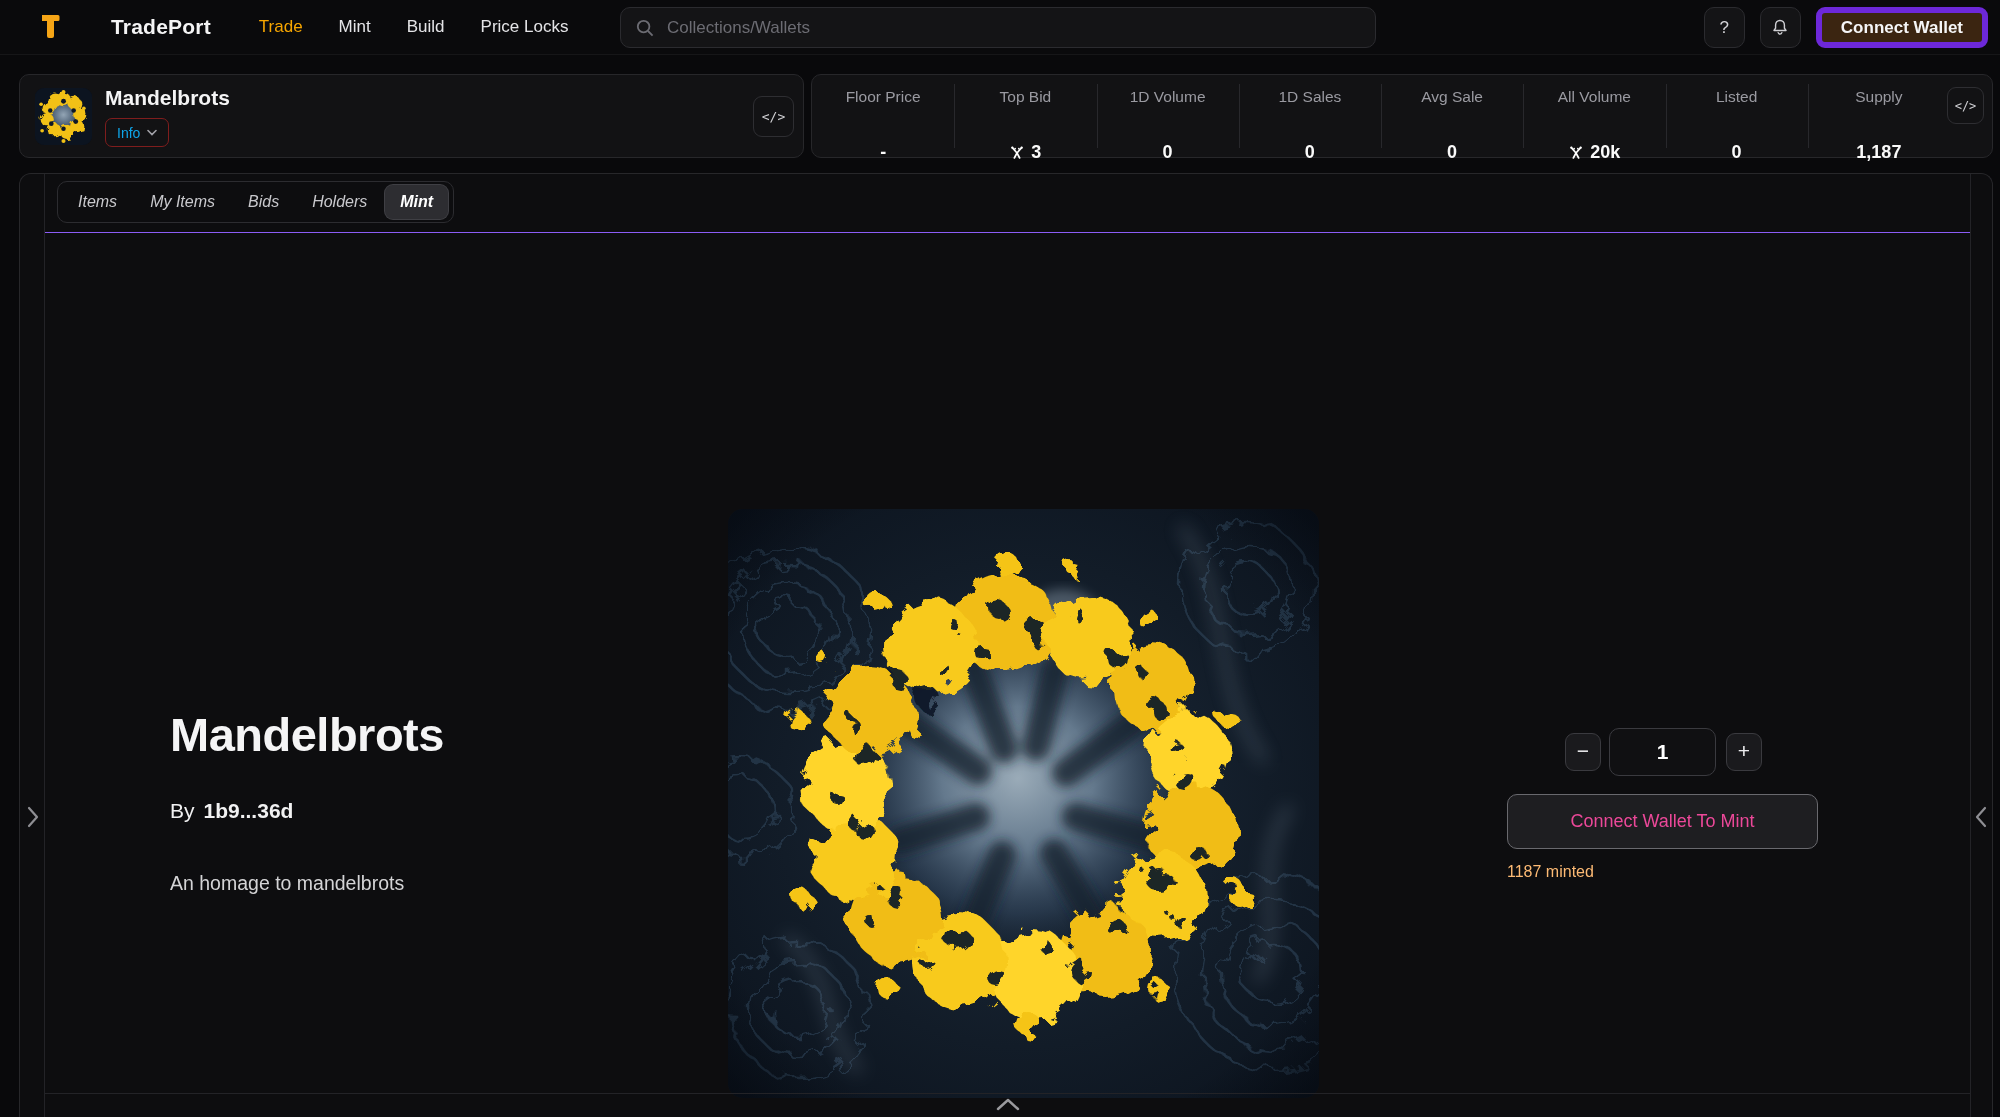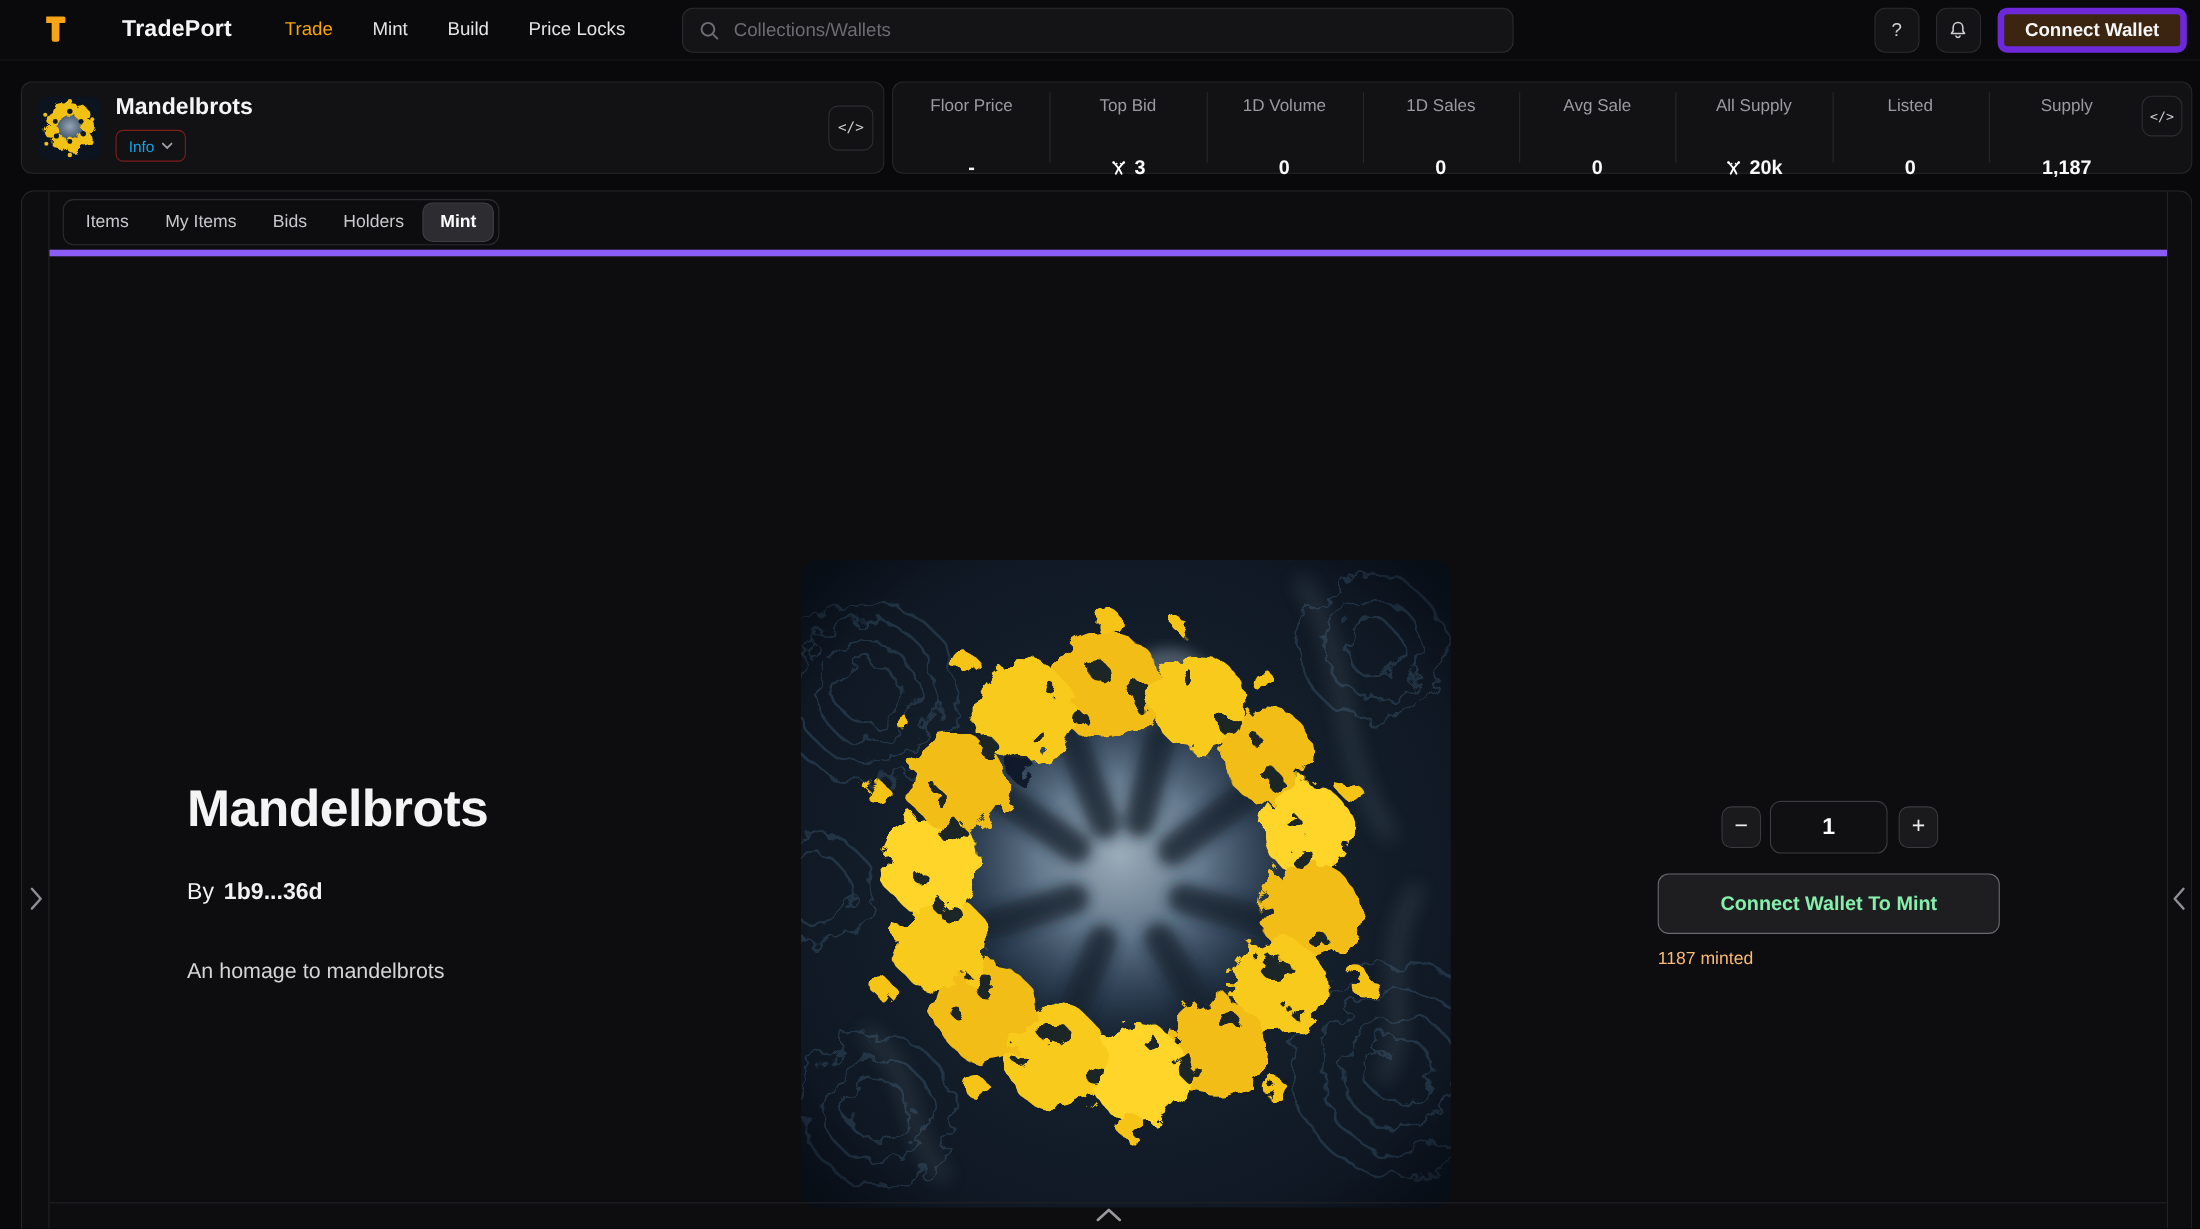--- a/index.html
+++ b/index.html
@@ -47,42 +47,42 @@
             font-family:"DejaVu Sans Mono",monospace;font-size:12px;background:#121214;}
 
   
   .main-container{position:absolute;left:19px;top:173px;width:1974px;height:944px;background:#0d0d0f;
                   border:1px solid #27272a;border-bottom:none;border-radius:12px 12px 0 0;}
   .gutter-left{position:absolute;left:0;top:0;width:25px;height:100%;border-right:1px solid #232327;}
   .gutter-right{position:absolute;right:0;top:0;width:22px;height:100%;border-left:1px solid #232327;}
   .gutter-chevron{position:absolute;top:632px;cursor:pointer;}
   .gutter-left .gutter-chevron{left:7px;}
   .gutter-right .gutter-chevron{right:5px;}
-  .tabs-row{position:absolute;left:25px;right:22px;top:0;height:59px;border-bottom:6px solid #8b5cf6;}
+  .tabs-row{position:absolute;left:25px;right:22px;top:0;height:59px;border-bottom:1px solid #8b5cf6;font-style:italic;}
   .tabs{position:absolute;left:12px;top:7px;height:42px;border:1px solid #2c2c30;border-radius:10px;
         display:flex;align-items:center;padding:0 5px;gap:3px;}
   .tab{padding:8px 15px;font-size:16px;color:#c9c9cd;cursor:pointer;border-radius:8px;}
   .tab.active{background:#2d2d31;color:#ffffff;font-weight:600;box-shadow:0 0 0 1px #3f3f44;}
 
   
   .mint-title{position:absolute;left:150px;top:533px;font-size:47px;font-weight:700;letter-spacing:-.5px;}
   .byline{position:absolute;left:150px;top:625px;font-size:21px;color:#f1f1f2;}
   .byline .creator{font-weight:600;margin-left:9px;cursor:pointer;}
   .description{position:absolute;left:150px;top:698px;font-size:19.5px;color:#d4d4d6;}
   .artwork{position:absolute;left:708px;top:335px;width:591px;height:589px;border-radius:15px;overflow:hidden;}
 
   .qty-minus{position:absolute;left:1545px;top:559px;width:36px;height:38px;}
   .qty-plus{position:absolute;left:1706px;top:559px;width:36px;height:38px;}
   .qty-btn{background:#1a1a1d;border:1px solid #3a3a3f;border-radius:9px;color:#ececee;font-size:21px;
            display:flex;align-items:center;justify-content:center;cursor:pointer;padding-bottom:2px;}
   .qty-value{position:absolute;left:1589px;top:554px;width:107px;height:48px;background:#101012;
              border:1px solid #3a3a3f;border-radius:10px;color:#ffffff;font-size:21px;font-weight:600;
              text-align:center;font-family:"Liberation Sans",sans-serif;outline:none;}
   .mint-btn{position:absolute;left:1487px;top:620px;width:311px;height:55px;background:#1e1e21;
-            border:1px solid #69696e;border-radius:10px;color:#86efac;font-size:18px;font-weight:700;
+            border:1px solid #69696e;border-radius:10px;color:#ec4899;font-size:18px;font-weight:400;
             display:flex;align-items:center;justify-content:center;cursor:pointer;}
   .minted{position:absolute;left:1487px;top:689px;width:311px;text-align:left;font-size:16px;color:#fdba74;}
 
   .bottom-bar{position:absolute;left:25px;right:22px;top:919px;height:25px;border-top:1px solid #232327;
               display:flex;justify-content:center;}
   .bottom-chevron{margin-top:4px;cursor:pointer;}
 
   svg{display:block;}
 </style>
 </head>
@@ -219,21 +219,21 @@
     </div>
     <div class="stat-cell">
       <div class="stat-label">1D Sales</div>
       <div class="stat-value">0</div>
     </div>
     <div class="stat-cell">
       <div class="stat-label">Avg Sale</div>
       <div class="stat-value">0</div>
     </div>
     <div class="stat-cell">
-      <div class="stat-label">All Supply</div>
+      <div class="stat-label">All Volume</div>
       <div class="stat-value">
         <span>
           <svg width="16" height="16" viewBox="0 0 24 24">
             <g stroke="#fff" stroke-width="2.5" stroke-linecap="round" fill="none">
               <path d="M5 4 L12 12"></path>
                 <path d="M19 4 L12 12"></path>
                 <path d="M12 12 L8 19.5"></path>
                 <path d="M12 12 L16 19.5"></path>
             </g>
             <g fill="#fff">

